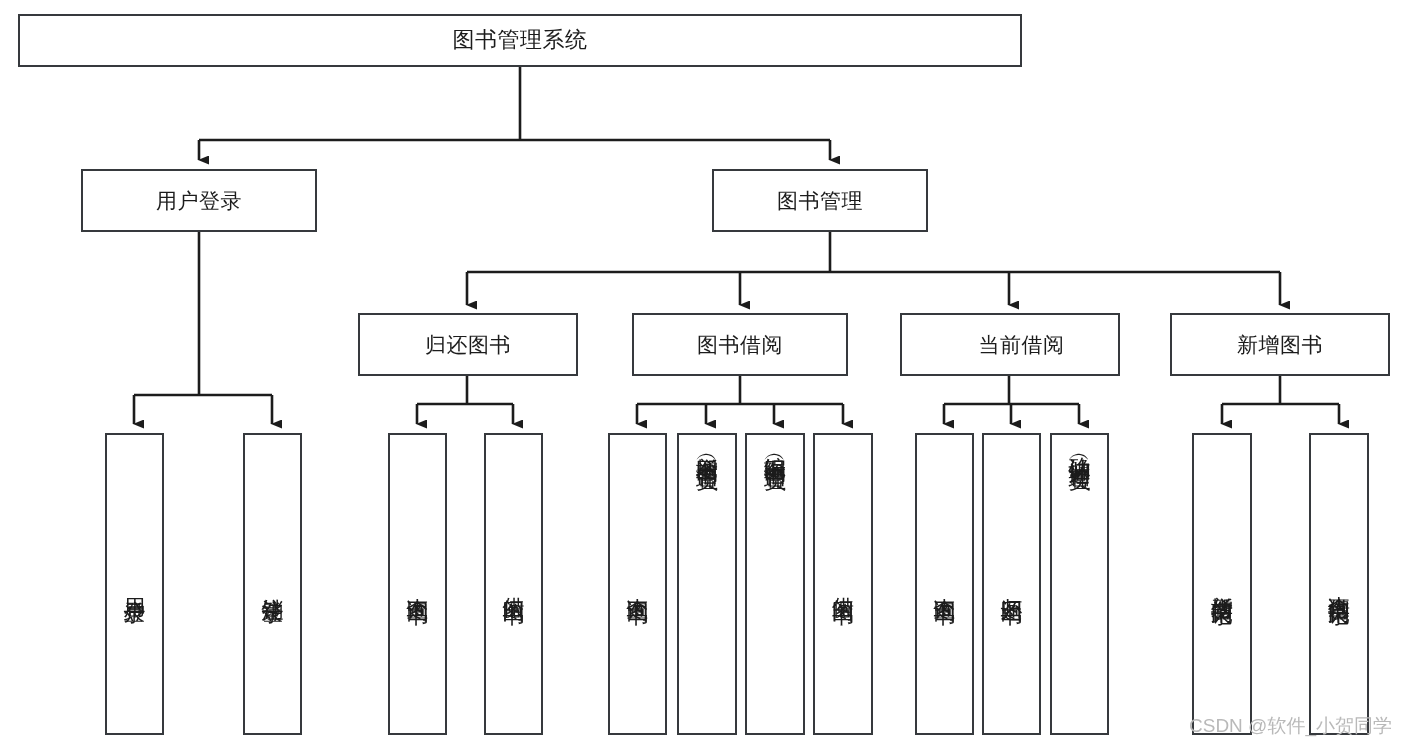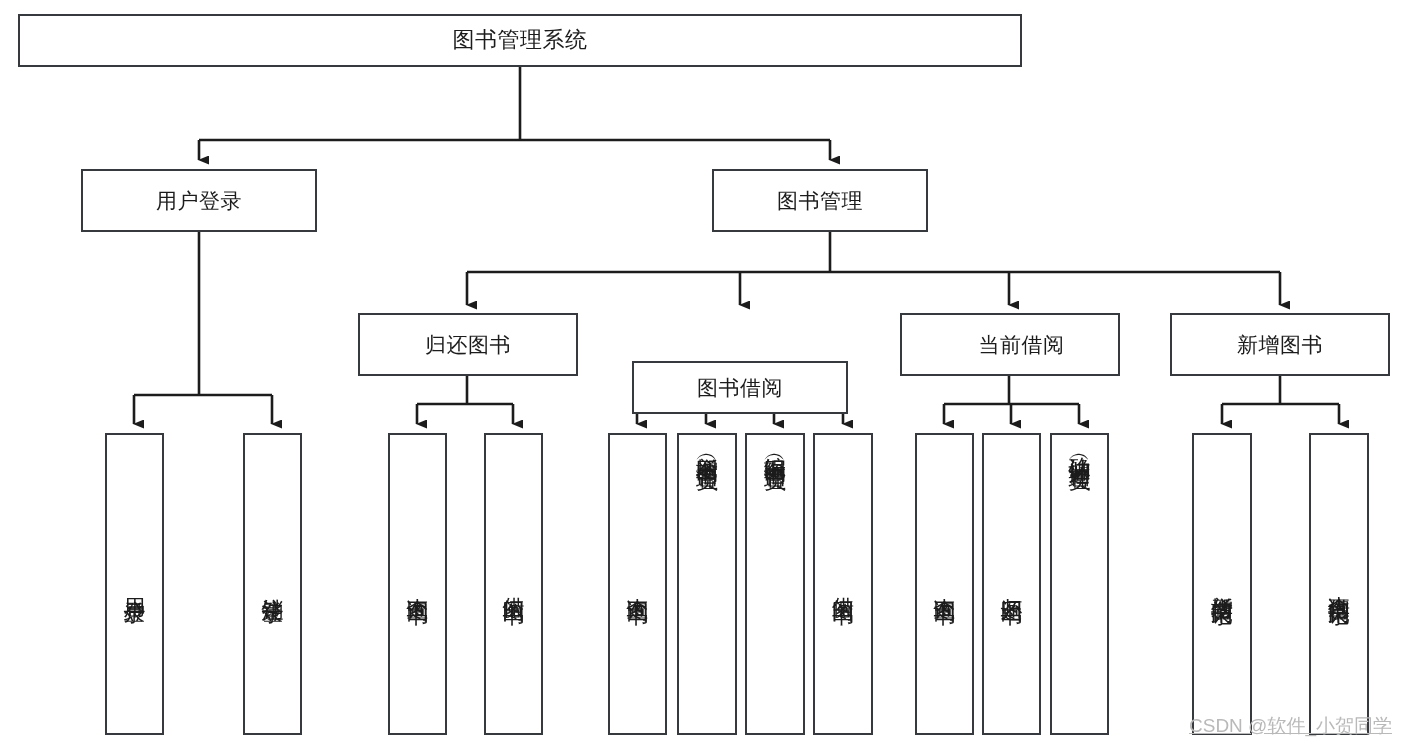--- a/index.html
+++ b/index.html
@@ -68,21 +68,20 @@
   }
   .node.vert.top-aligned {
     align-items: flex-start;
   }
   .watermark {
     position: absolute;
     color: #b9b9b9;
     font-size: 19px;
     white-space: nowrap;
     user-select: none;
-    text-decoration: underline;
   }
 </style>
 </head>
 <body>
 
 <div id="diagram-root">
 
   <svg id="edge-layer" viewBox="0 0 1405 747" width="1405" height="747" xmlns="http://www.w3.org/2000/svg">
     <defs>
       <marker id="arrowhead" markerWidth="9" markerHeight="11" refX="4.5" refY="10" orient="auto" markerUnits="userSpaceOnUse">
@@ -142,21 +141,21 @@
   </div>
 
   <div class="node horiz" style="left:712px; top:169px; width:216px; height:63px;">
     <span class="node-label">图书管理</span>
   </div>
 
   <div class="node horiz" style="left:358px; top:313px; width:220px; height:63px;">
     <span class="node-label">归还图书</span>
   </div>
 
-  <div class="node horiz" style="left:632px; top:313px; width:216px; height:53px;margin-top:48px;">
+  <div class="node horiz" style="left:632px; top:313px; width:216px; height:63px;">
     <span class="node-label">图书借阅</span>
   </div>
 
   <div class="node horiz" style="left:900px; top:313px; width:220px; height:63px;padding-left:23px;">
     <span class="node-label">当前借阅</span>
   </div>
 
   <div class="node horiz" style="left:1170px; top:313px; width:220px; height:63px;">
     <span class="node-label">新增图书</span>
   </div>

